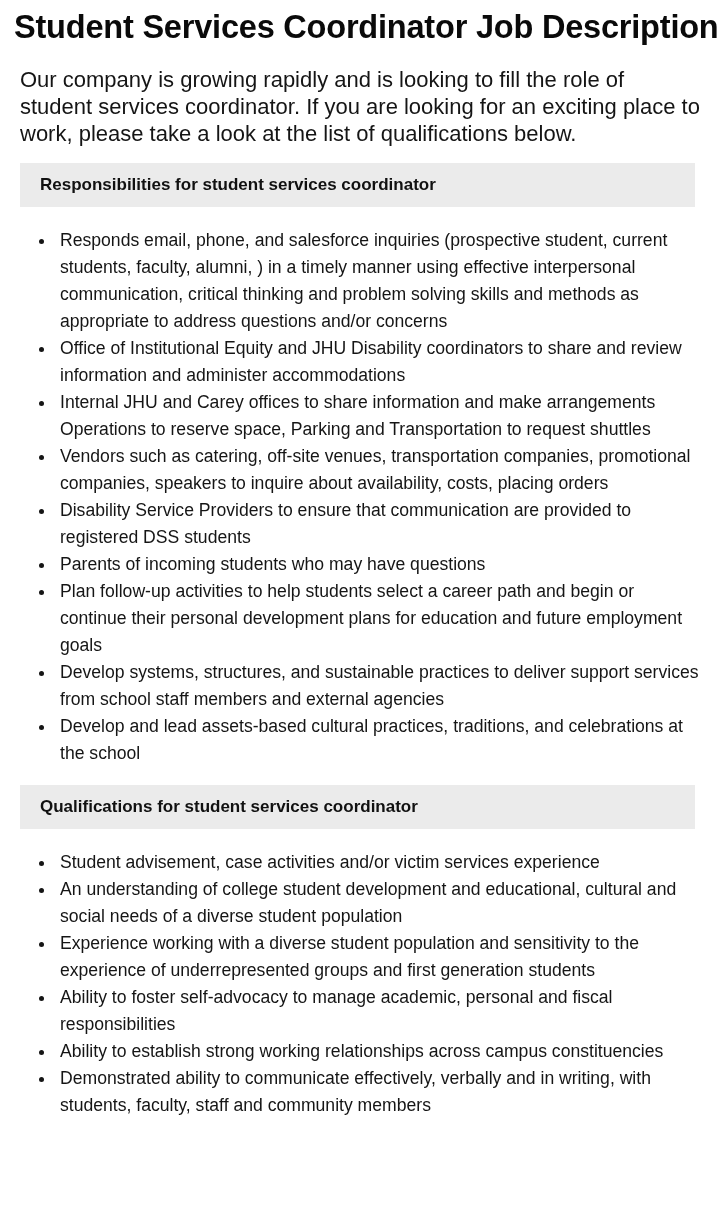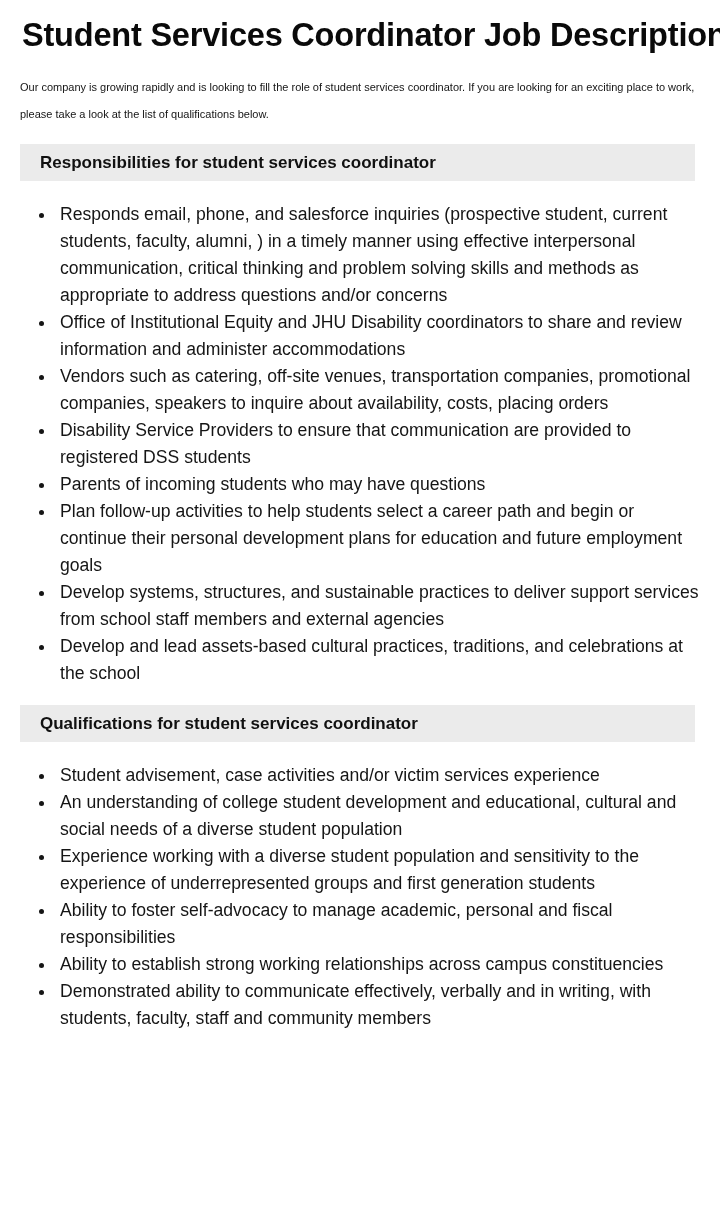--- a/index.html
+++ b/index.html
@@ -12,38 +12,38 @@
       width: 720px;
       height: 1218px;
       overflow: hidden;
       font-family: "Liberation Sans", sans-serif;
     }
     .page {
       position: relative;
       width: 720px;
     }
     .title {
-      margin: 12px;
+      margin: 4px;
       padding: 2px 0 0 10px;
       font-size: 32.5px;
       font-weight: bold;
       line-height: 42px;
       letter-spacing: -0.2px;
       white-space: nowrap;
       color: #0a0a0a;
     }
     .intro {
       margin: 18px 20px 0 20px;
-      font-size: 11px;
+      font-size: 22px;
       line-height: 27px;
       color: #151515;
     }
     .section-header {
       margin: 16px 25px 0 20px;
-      height: 37px;
+      height: 44px;
       background: #ebebeb;
       display: flex;
       align-items: center;
       padding-left: 20px;
       box-sizing: border-box;
     }
     .section-header span {
       font-size: 17px;
       font-weight: bold;
       color: #111111;
@@ -78,20 +78,21 @@
 
   <p class="intro">Our company is growing rapidly and is looking to fill the role of student services coordinator. If you are looking for an exciting place to work, please take a look at the list of qualifications below.</p>
 
   <div class="section-header">
     <span>Responsibilities for student services coordinator</span>
   </div>
 
   <ul class="items">
     <li>Responds email, phone, and salesforce inquiries (prospective student, current students, faculty, alumni, ) in a timely manner using effective interpersonal communication, critical thinking and problem solving skills and methods as appropriate to address questions and/or concerns</li>
     <li>Office of Institutional Equity and JHU Disability coordinators to share and review information and administer accommodations</li>
+    <li>Internal JHU and Carey offices to share information and make arrangements Operations to reserve space, Parking and Transportation to request shuttles</li>
     <li>Vendors such as catering, off-site venues, transportation companies, promotional companies, speakers to inquire about availability, costs, placing orders</li>
     <li>Disability Service Providers to ensure that communication are provided to registered DSS students</li>
     <li>Parents of incoming students who may have questions</li>
     <li>Plan follow-up activities to help students select a career path and begin or continue their personal development plans for education and future employment goals</li>
     <li>Develop systems, structures, and sustainable practices to deliver support services from school staff members and external agencies</li>
     <li>Develop and lead assets-based cultural practices, traditions, and celebrations at the school</li>
   </ul>
 
   <div class="section-header" style="margin-top:18px;">
     <span>Qualifications for student services coordinator</span>

